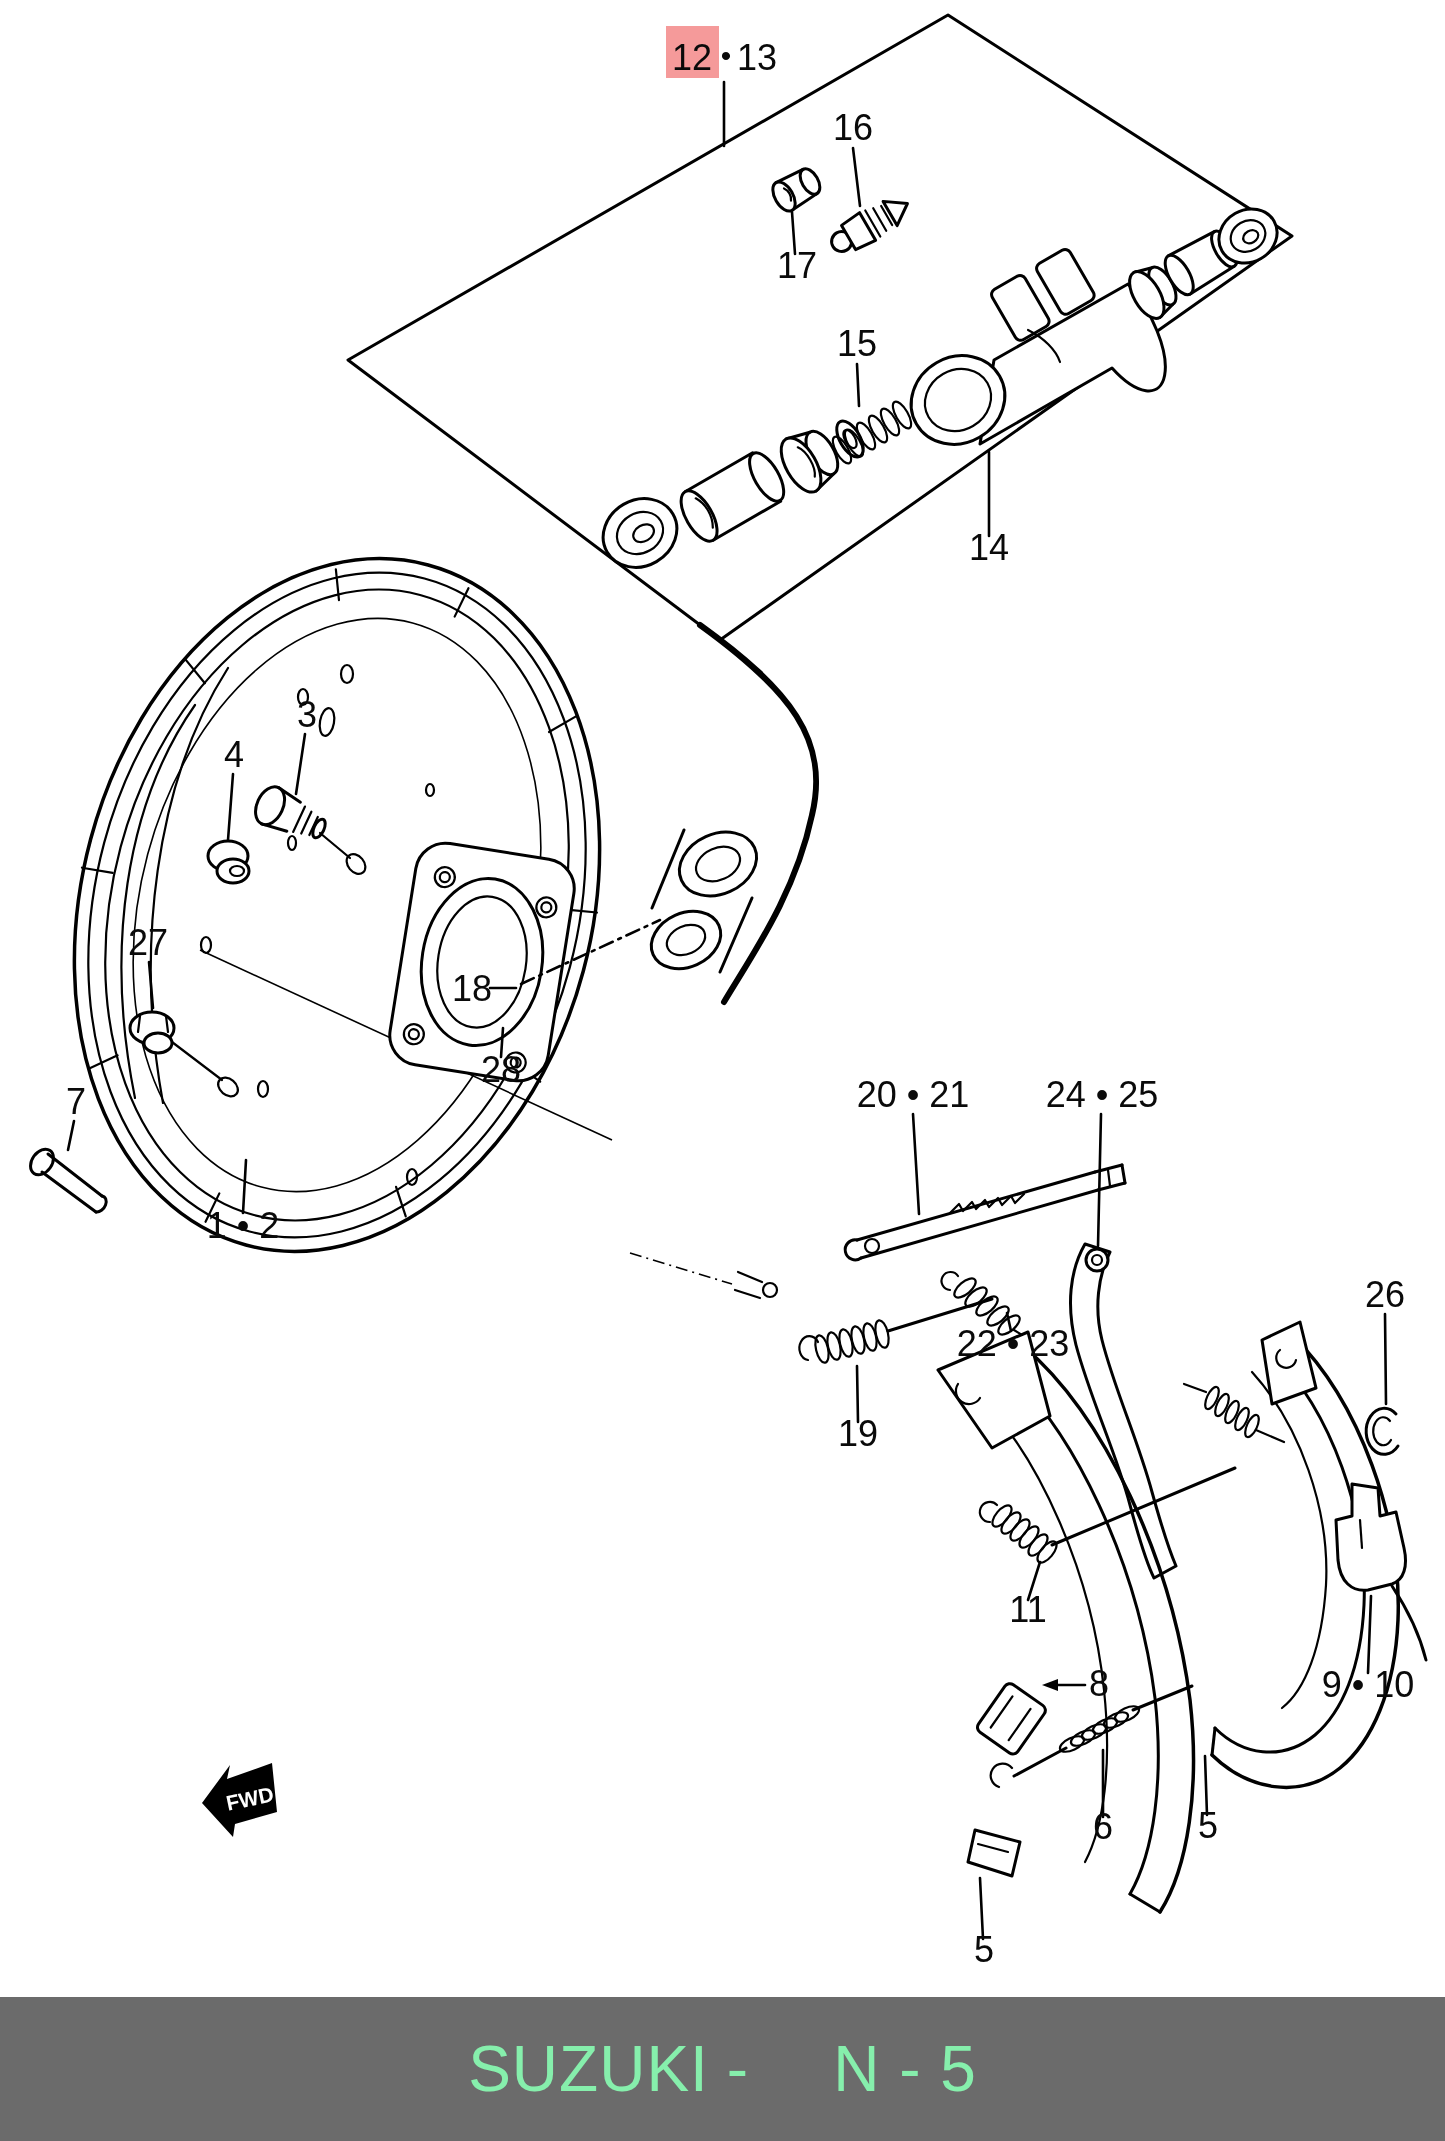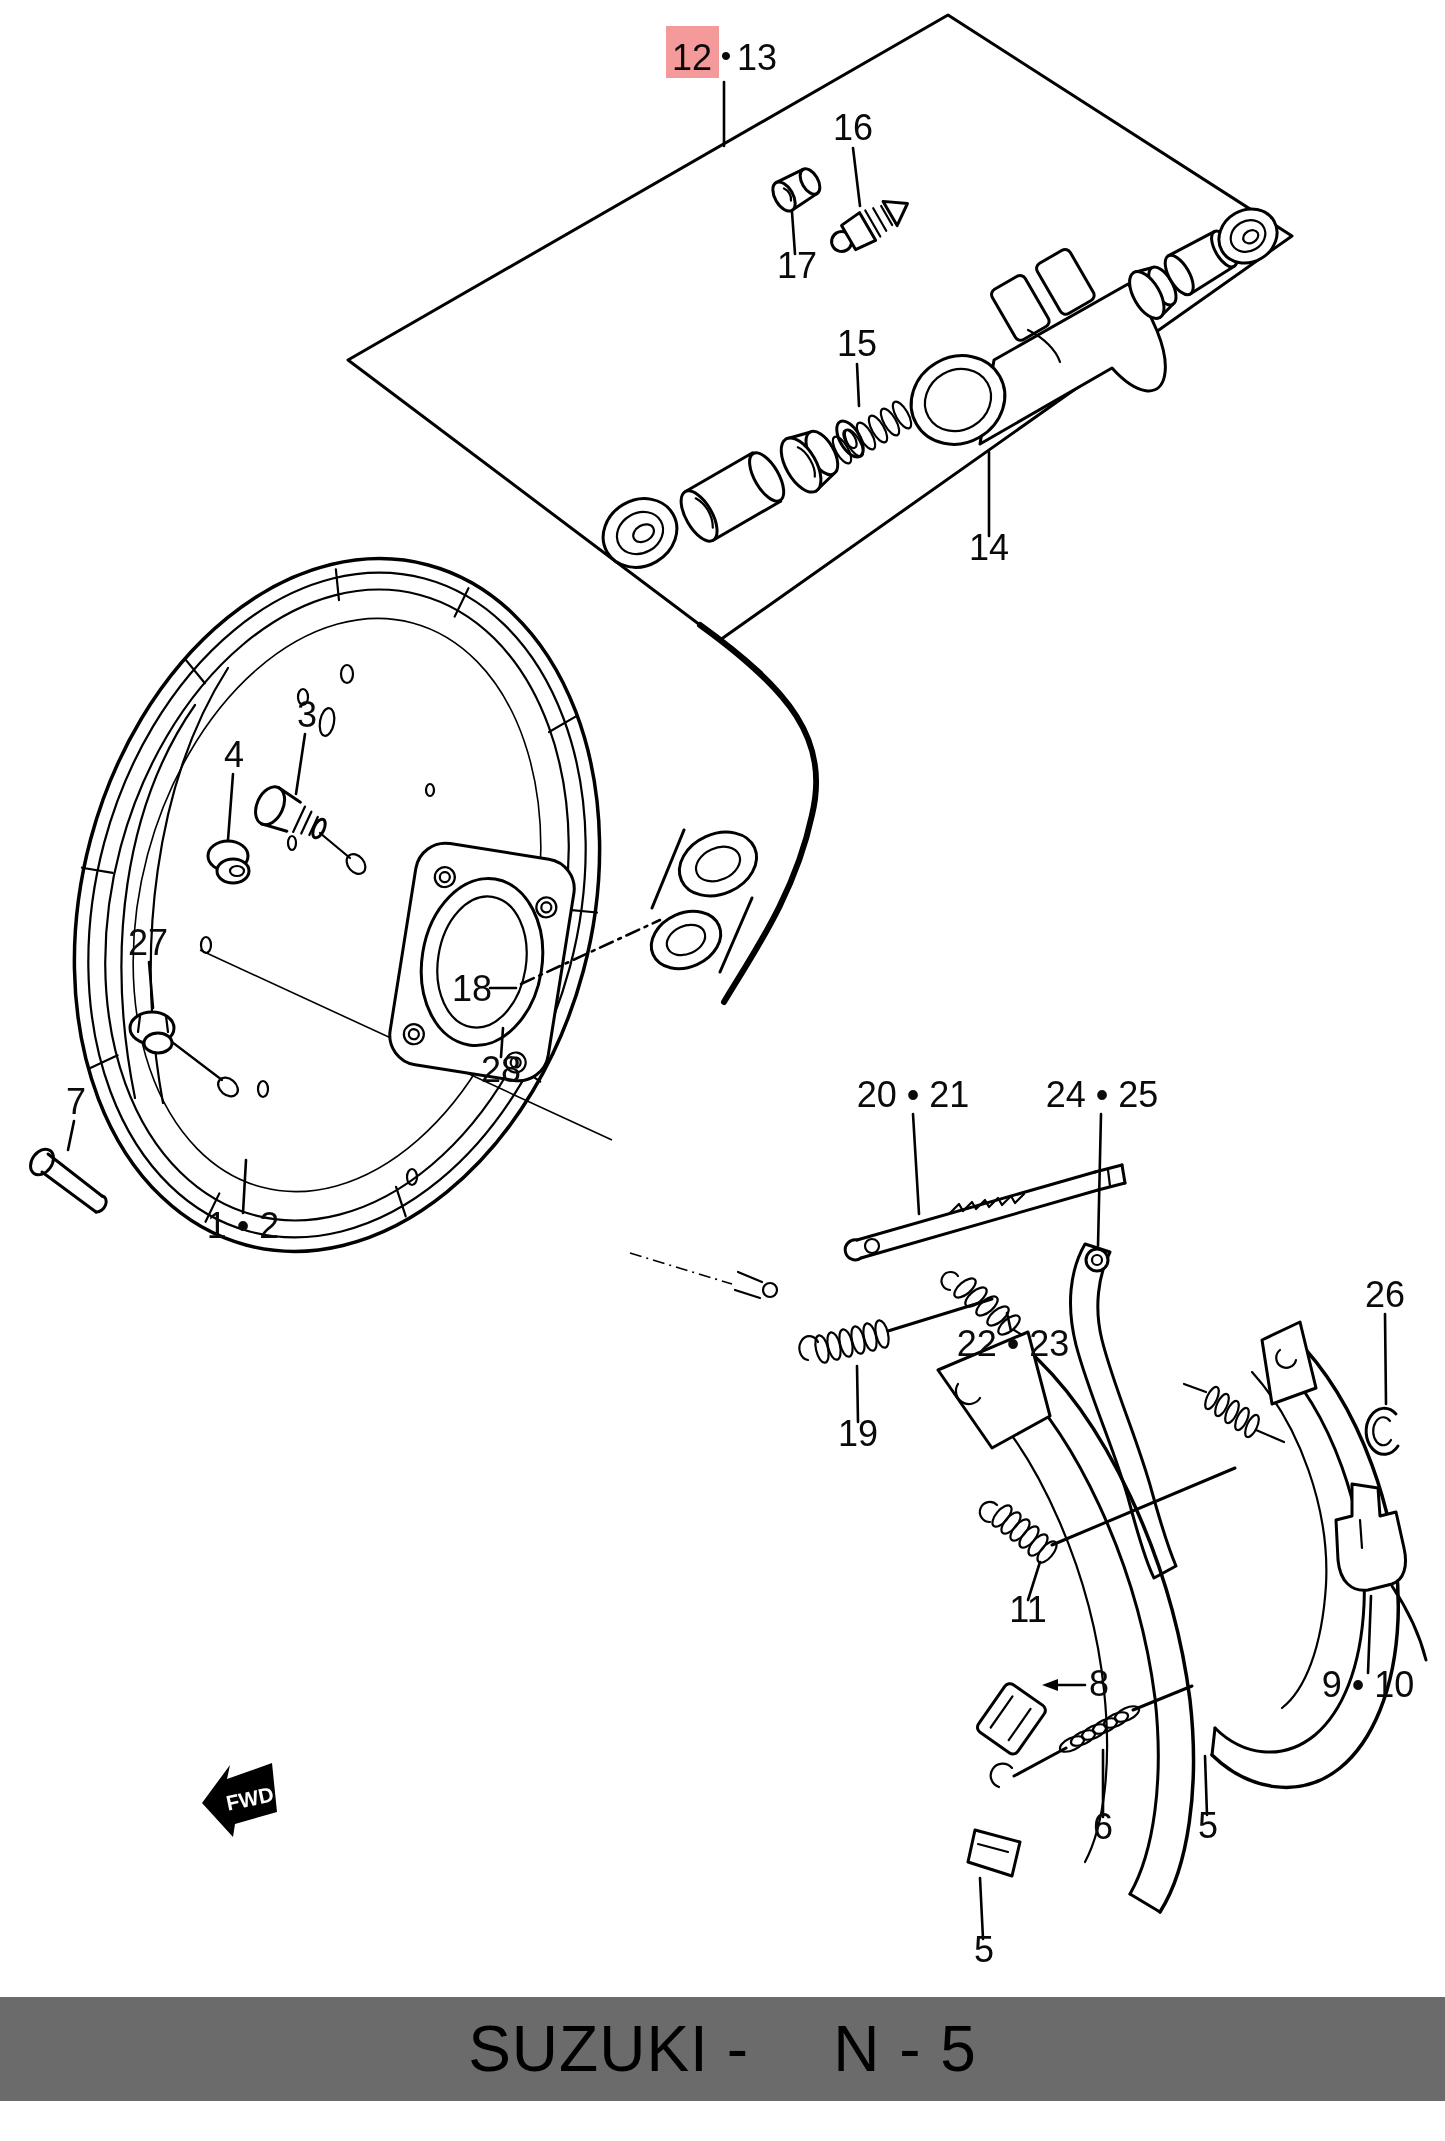--- a/index.html
+++ b/index.html
@@ -11,22 +11,22 @@
   .s35{stroke:#000;stroke-width:3.5;fill:none;stroke-linecap:round;stroke-linejoin:round}
   .s2{stroke:#000;stroke-width:2.2;fill:none;stroke-linecap:round;stroke-linejoin:round}
   .thin{stroke:#000;stroke-width:1.6;fill:none}
   .sf{fill:#fff;stroke:#000;stroke-width:3;stroke-linecap:round;stroke-linejoin:round}
   .sf2{fill:#fff;stroke:#000;stroke-width:2.2;stroke-linecap:round;stroke-linejoin:round}
   .leader{stroke:#000;stroke-width:2.6;fill:none;stroke-linecap:round}
   .hose{stroke:#000;stroke-width:6;fill:none;stroke-linecap:round}
   .callout{font-family:"Liberation Sans",sans-serif;font-size:36px;fill:#0a0a0a;text-anchor:middle}
   .callout-sm{font-family:"Liberation Sans",sans-serif;font-size:30px;fill:#0a0a0a;text-anchor:middle}
   .fwd-text{font-family:"Liberation Sans",sans-serif;font-size:21px;font-weight:bold;fill:#fff;text-anchor:middle}
-  .footer{position:absolute;left:0;top:1997px;width:1445px;height:104px;background:#6b6b6b;
-          display:flex;align-items:center;justify-content:center;color:#000000;
+  .footer{position:absolute;left:0;top:1997px;width:1445px;height:144px;background:#6b6b6b;
+          display:flex;align-items:center;justify-content:center;color:#86efac;
           font-size:64px;letter-spacing:1px;white-space:pre;}
   .footer .gap{display:inline-block;width:66px;}
   .footer span{display:inline-block;}
   .footer .piece{margin:0 9px;}
 </style>
 </head>
 <body>
 
 <div class="page">
 <svg width="1445" height="1997" viewBox="0 0 1445 1997">

